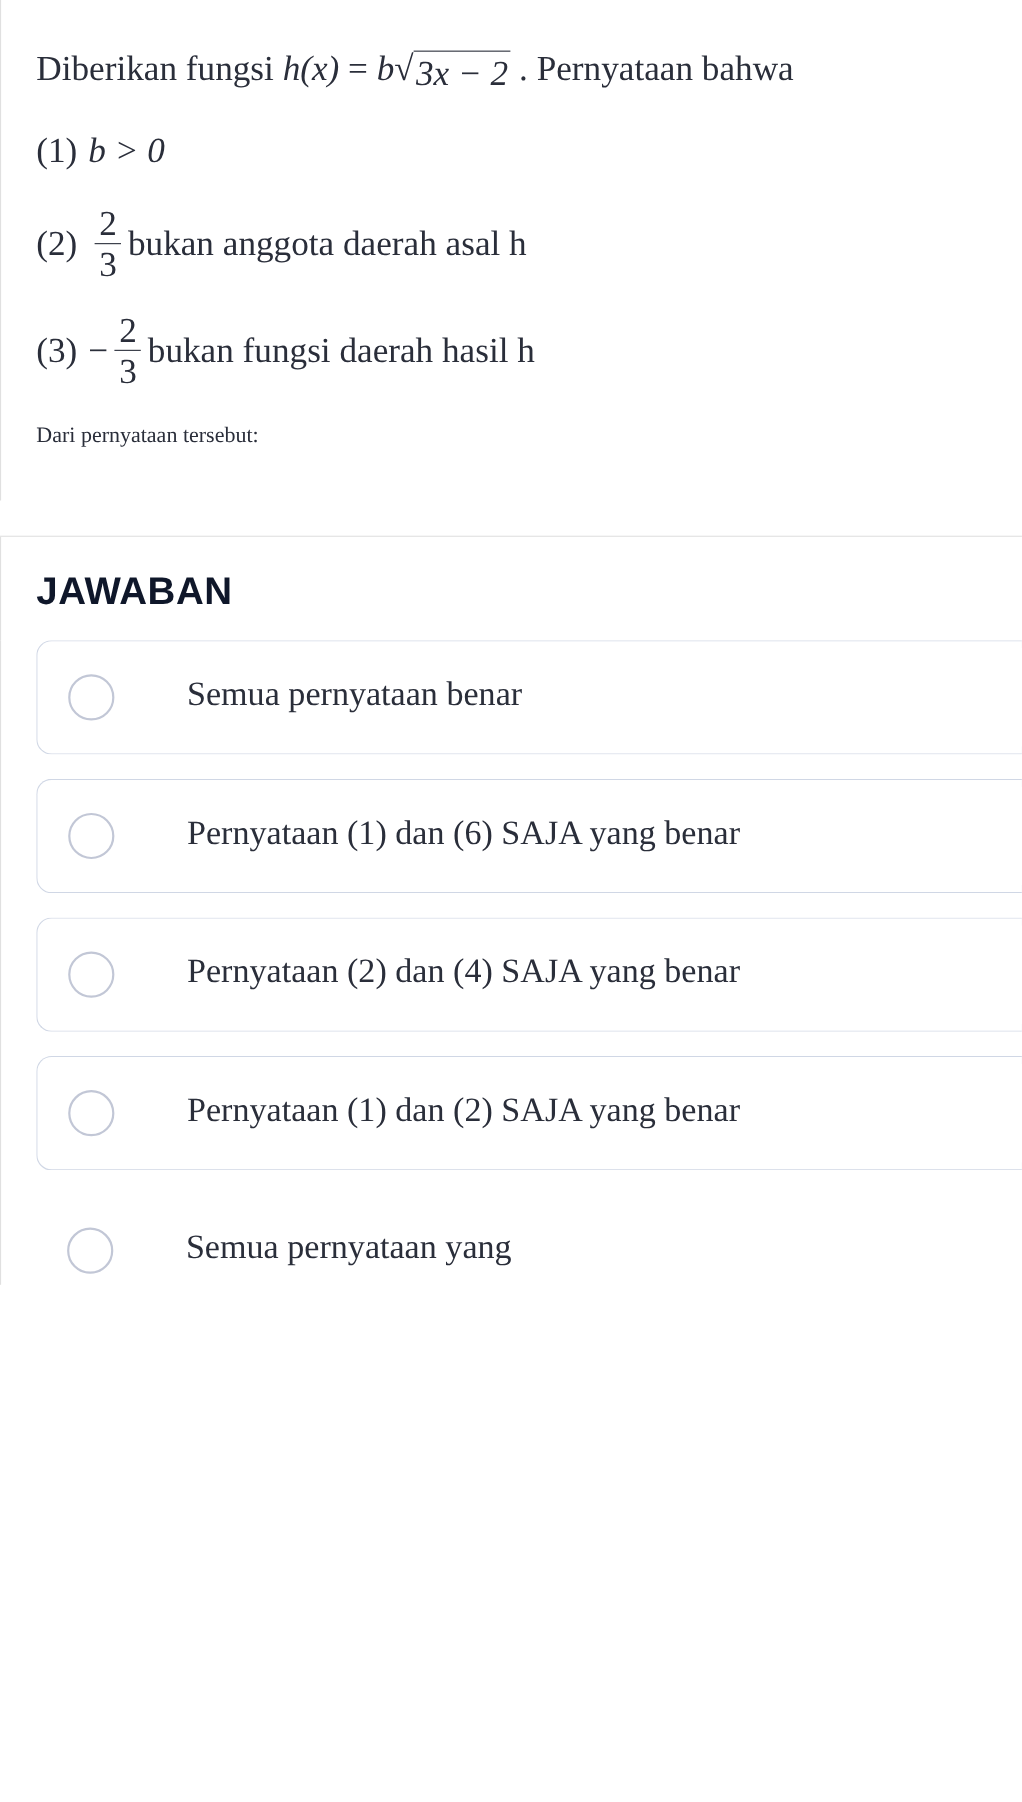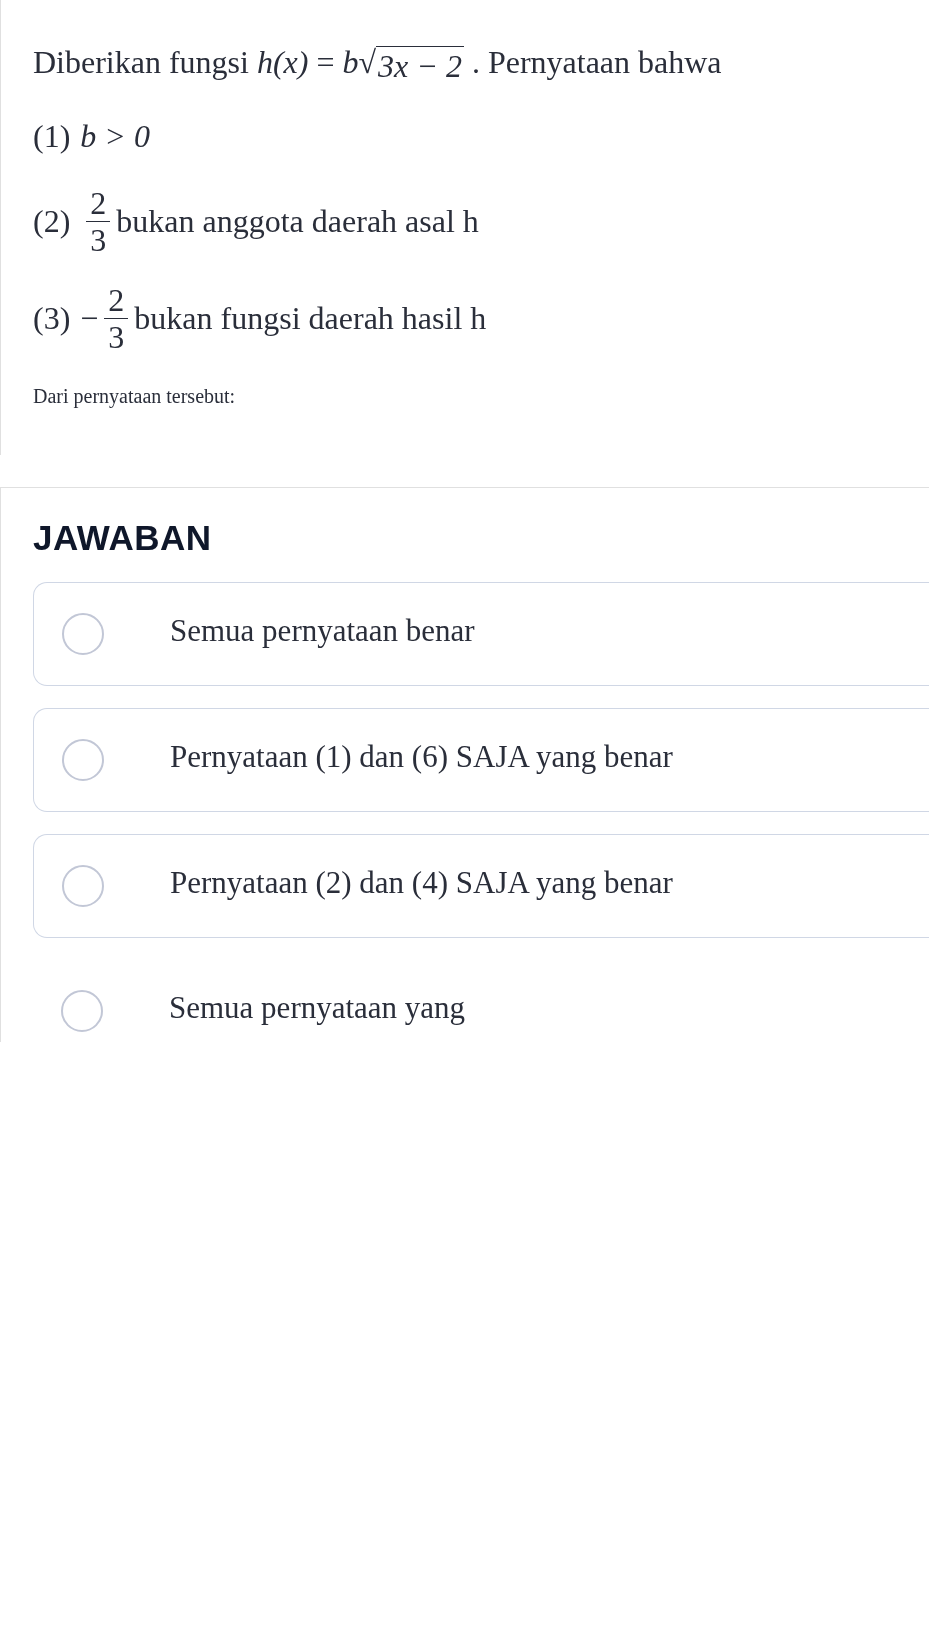--- a/index.html
+++ b/index.html
@@ -174,17 +174,21 @@
     <span class="option-text">Semua pernyataan benar</span>
   </div>
   <div class="option">
     <div class="radio-circle"></div>
     <span class="option-text">Pernyataan (1) dan (6) SAJA yang benar</span>
   </div>
   <div class="option">
     <div class="radio-circle"></div>
     <span class="option-text">Pernyataan (2)  dan (4) SAJA yang benar</span>
   </div>
+  <div class="option">
+    <div class="radio-circle"></div>
+    <span class="option-text">Pernyataan (1) dan (2) SAJA yang  benar</span>
+  </div>
   <div class="option last-option">
     <div class="radio-circle"></div>
     <span class="option-text">Semua pernyataan yang</span>
   </div>
 </div>
 
 </body></html>

